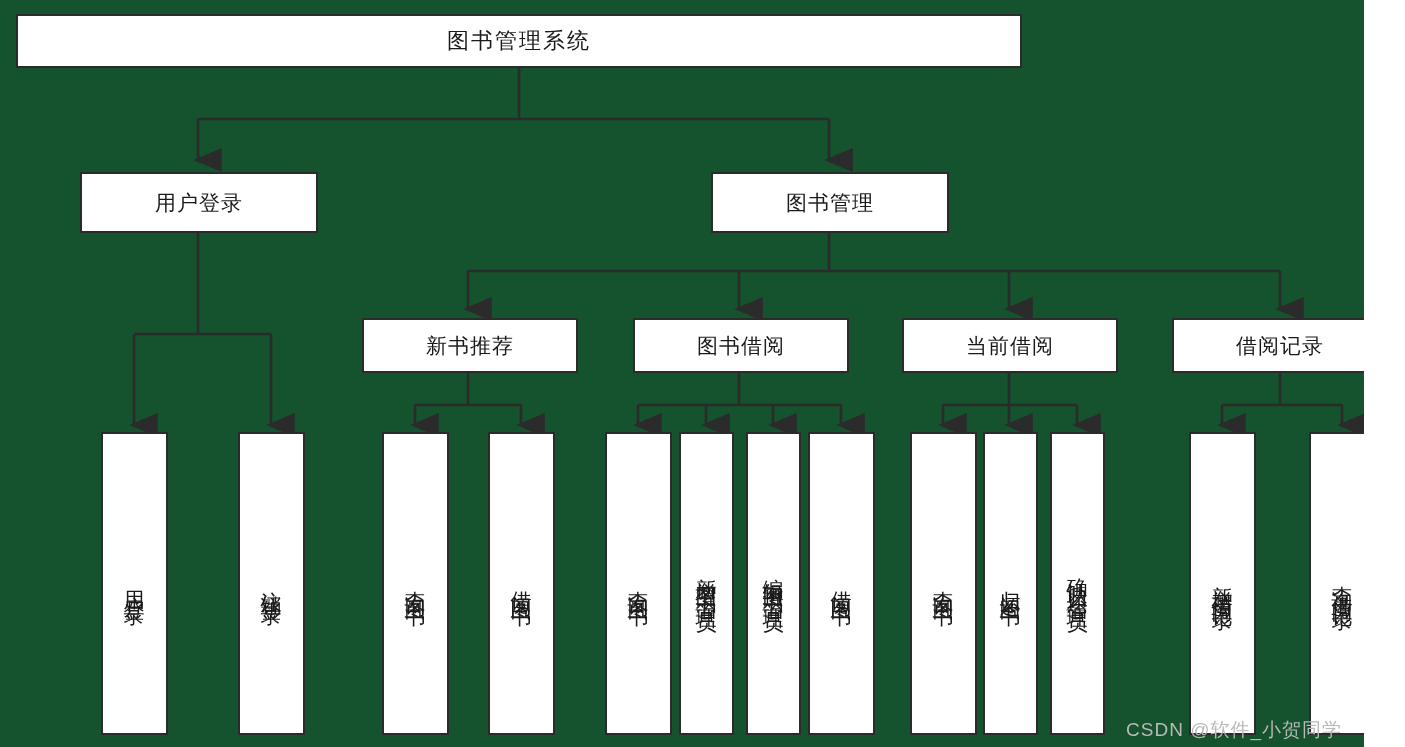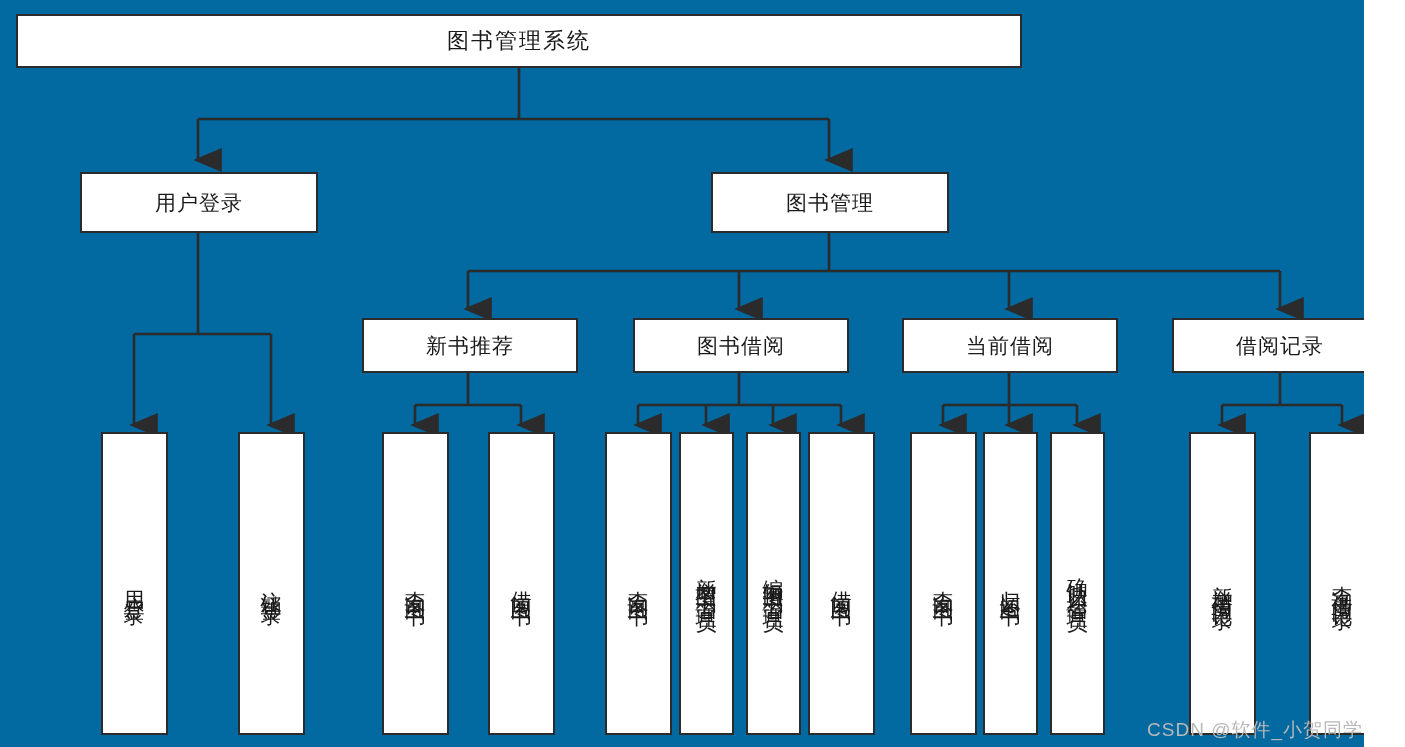--- a/index.html
+++ b/index.html
@@ -7,21 +7,21 @@
     padding: 0;
     background: #ffffff;
   }
   body {
     font-family: "Liberation Sans", "DejaVu Sans", sans-serif;
   }
   #canvas {
     position: relative;
     width: 1364px;
     height: 747px;
-    background: #0369a1;
+    background: #14532d;
     overflow: hidden;
   }
   svg.wires {
     position: absolute;
     left: 0;
     top: 0;
     width: 1405px;
     height: 747px;
     pointer-events: none;
   }
@@ -54,21 +54,21 @@
     text-orientation: upright;
     display: block;
     text-align: center;
   }
   .node.title {
     font-size: 22px;
     letter-spacing: 2px;
   }
   .watermark {
     position: absolute;
-    right: 1px;
+    right: 22px;
     bottom: 4px;
     font-size: 19px;
     color: #b9b9b9;
     letter-spacing: 1px;
     z-index: 3;
     white-space: nowrap;
   }
 </style>
 </head>
 <body>

